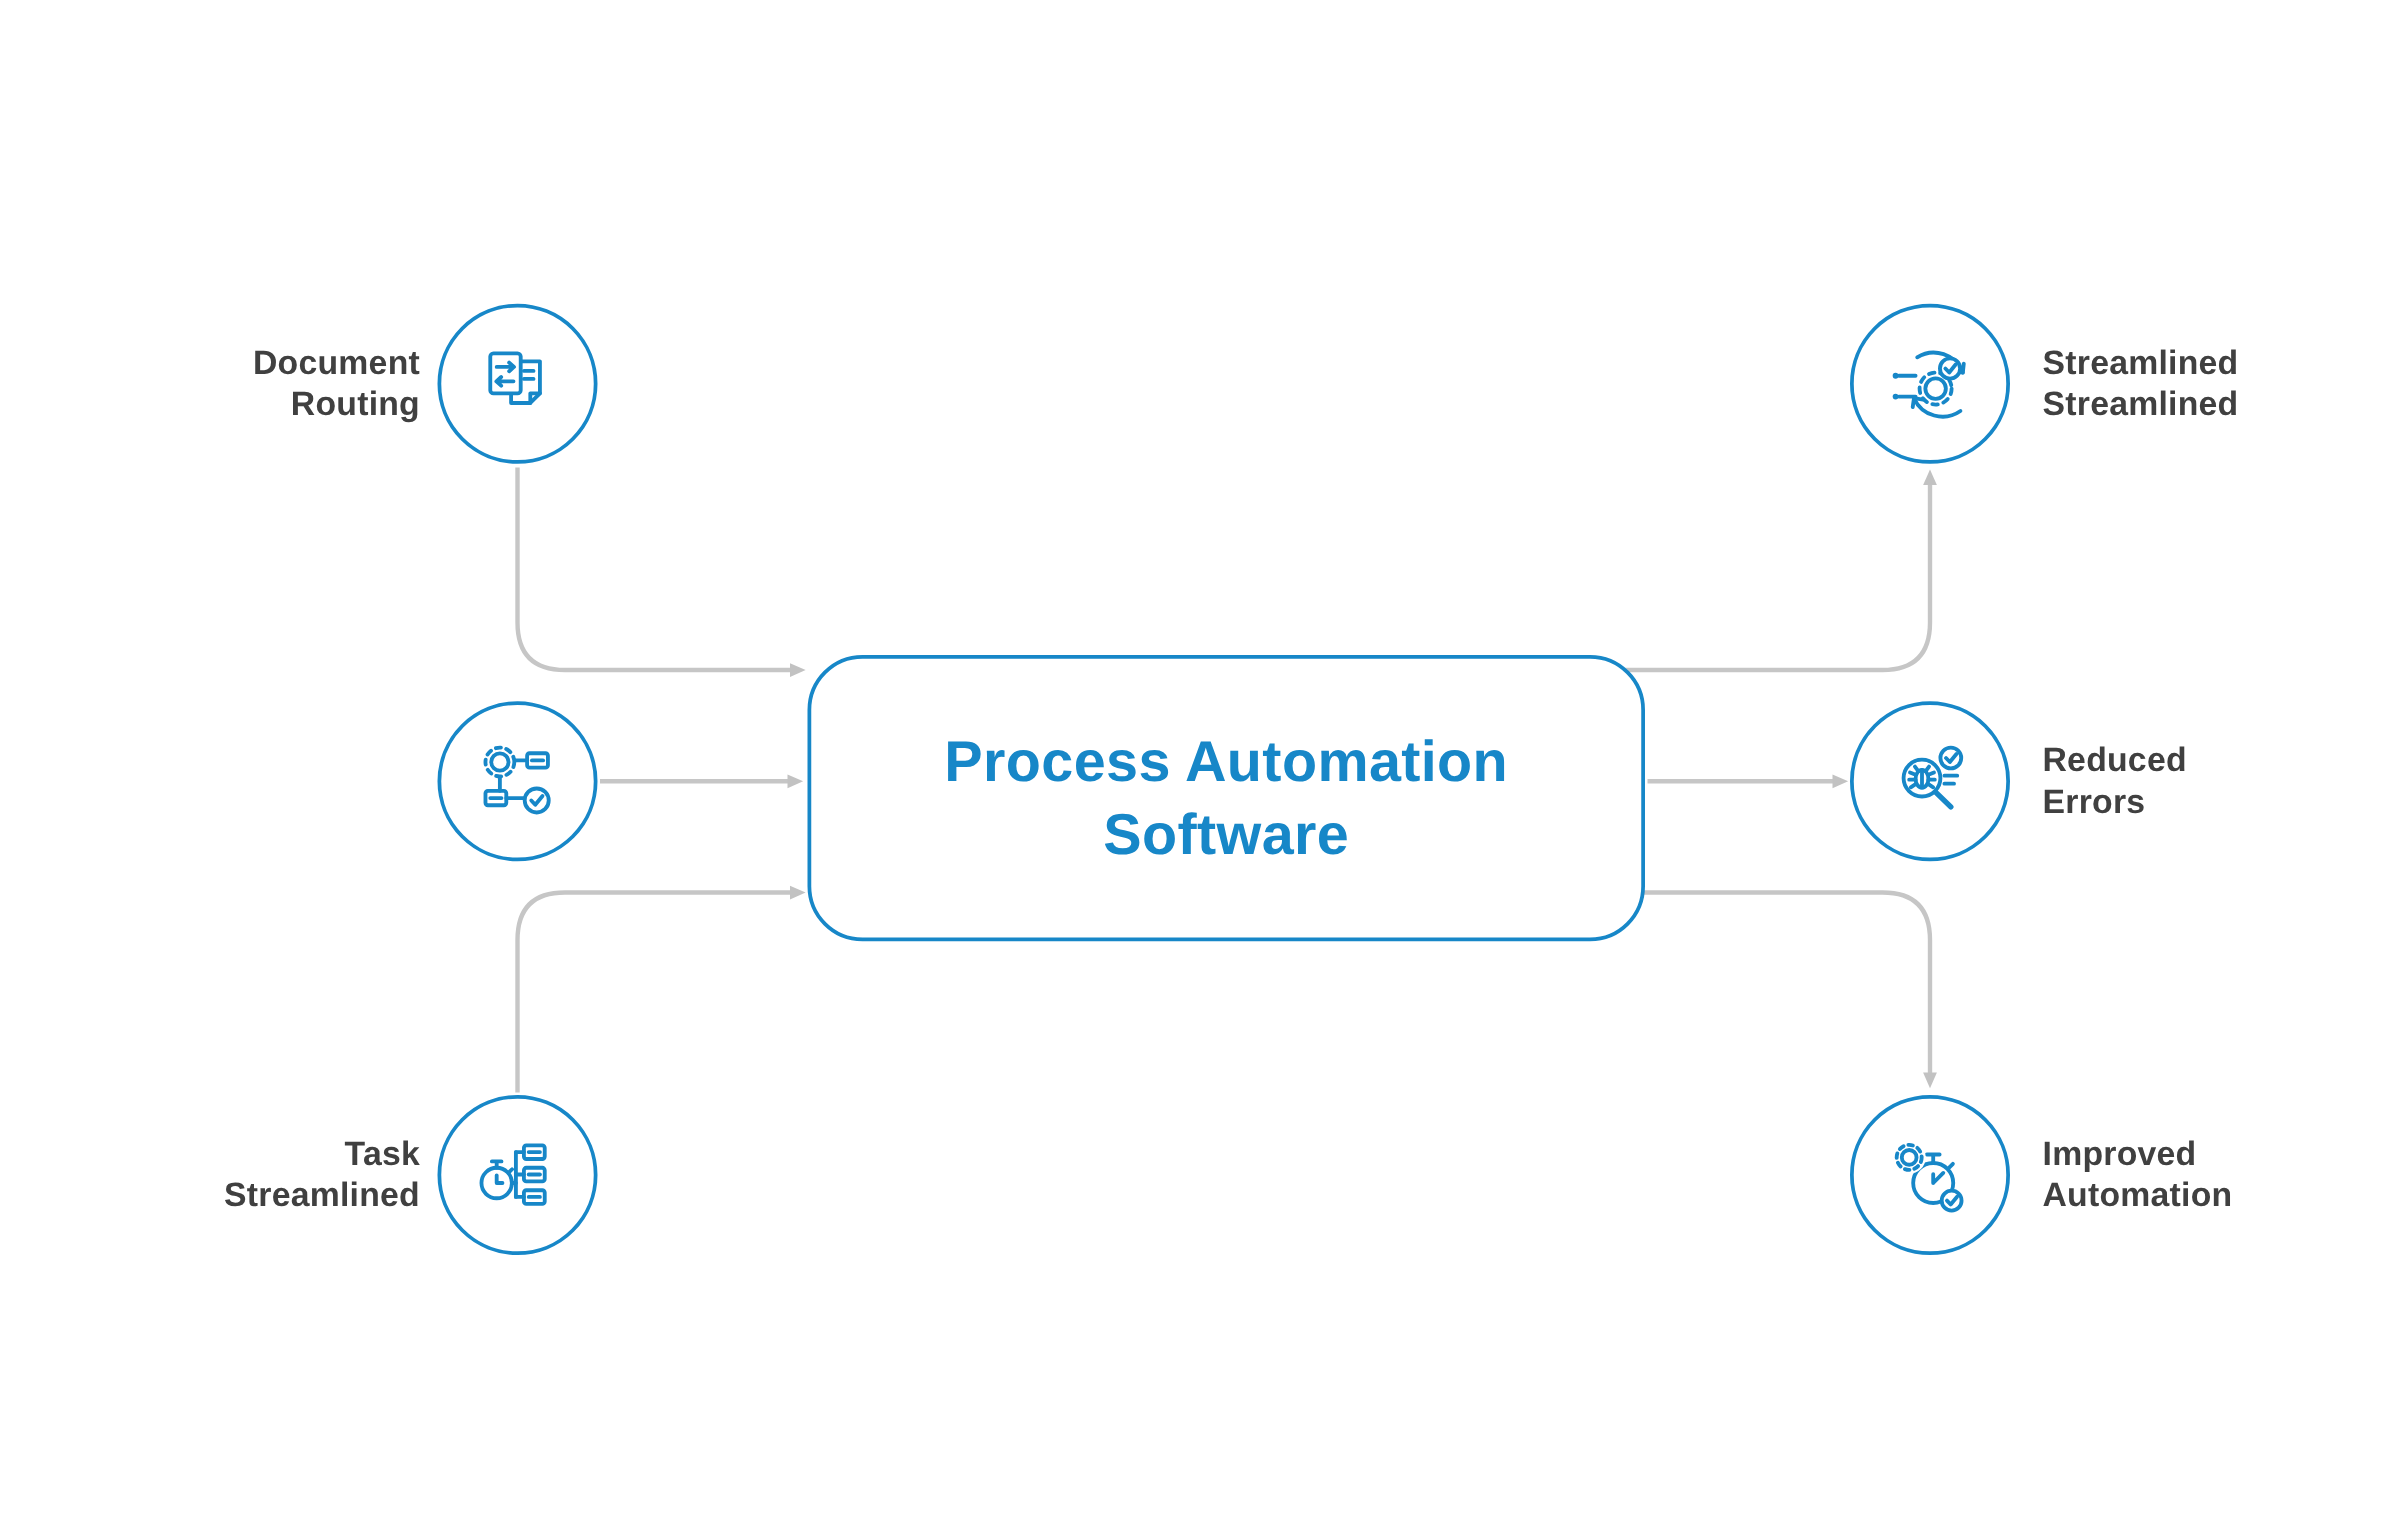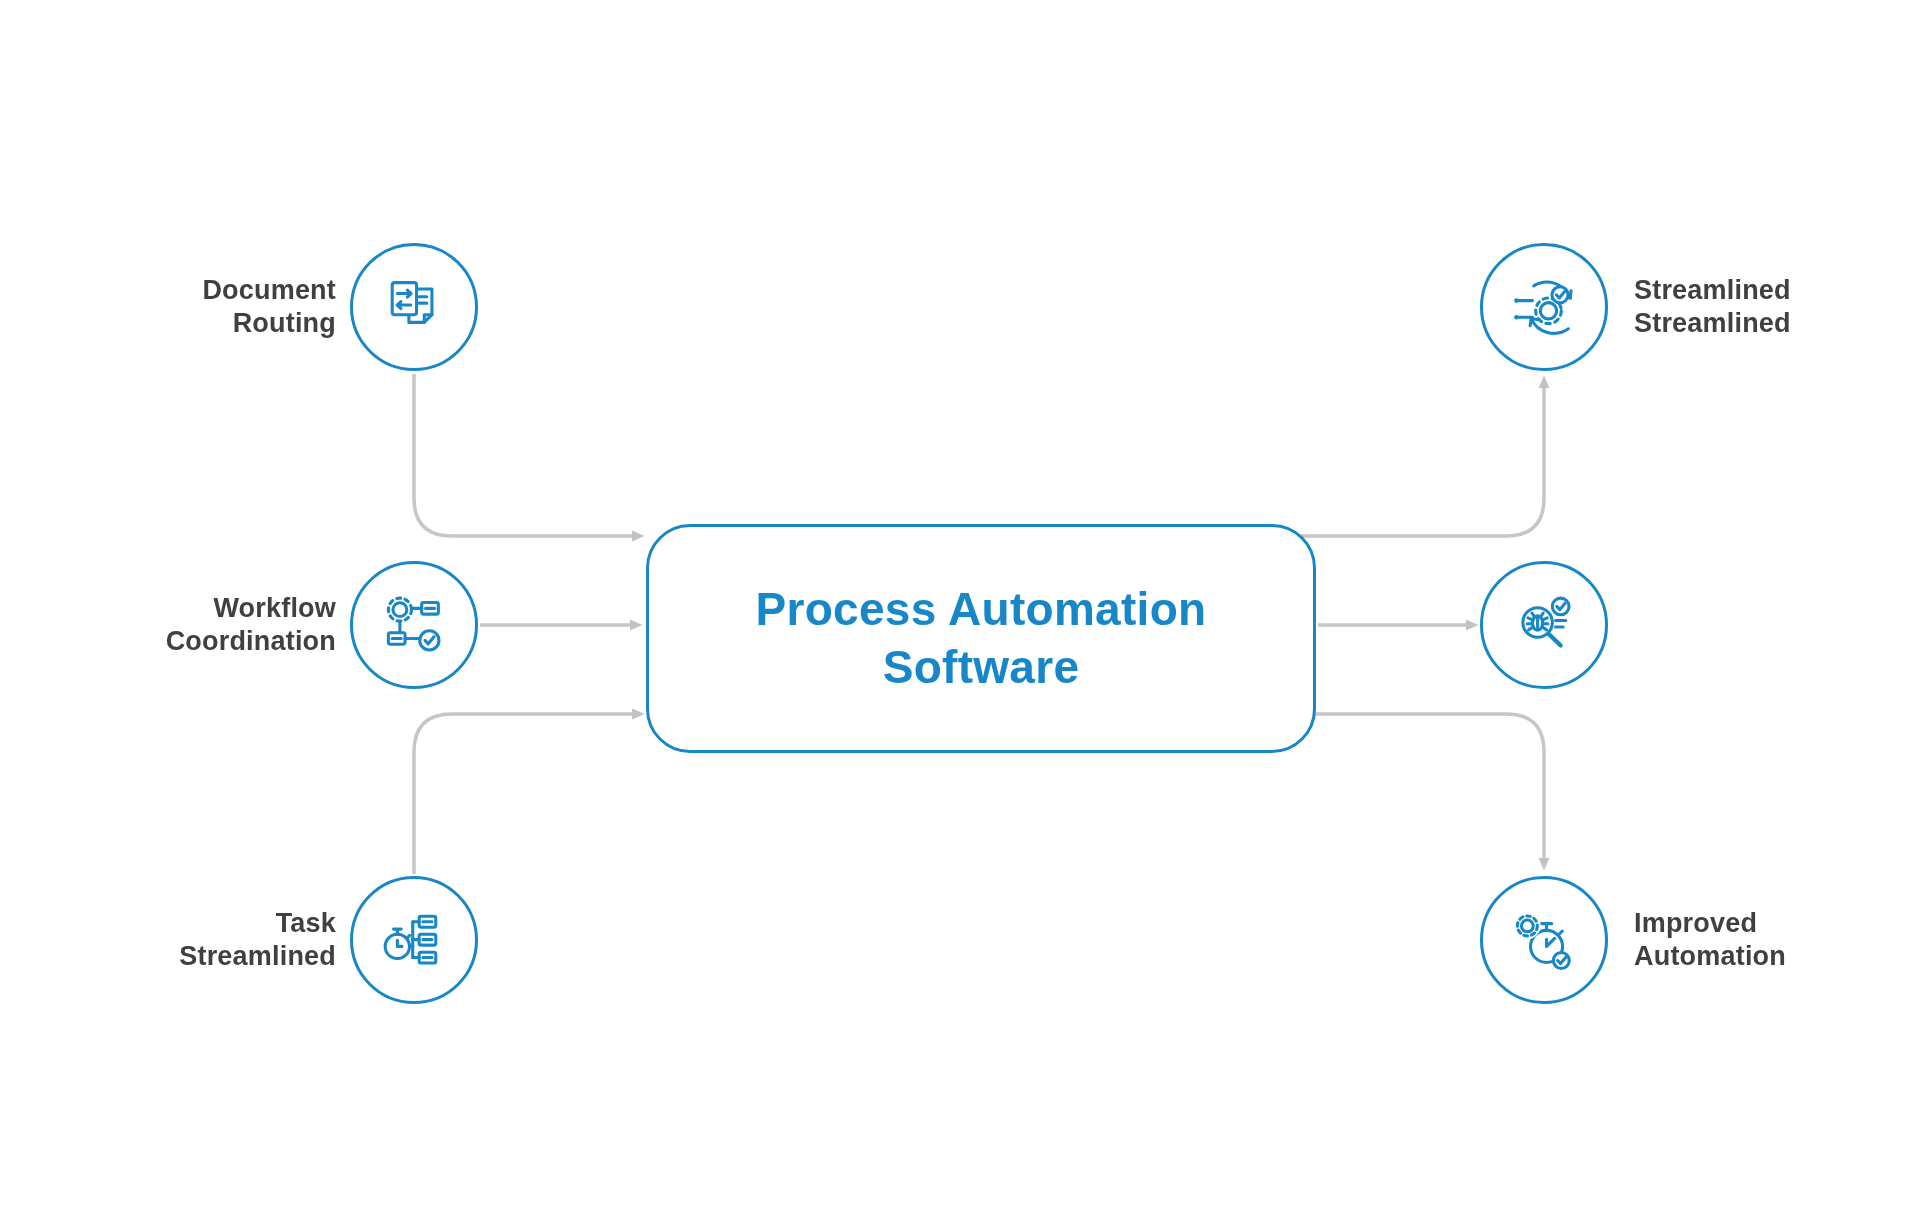--- a/index.html
+++ b/index.html
@@ -41,24 +41,24 @@
     </defs>
     <path class="conn" d="M414 374 L414 498 Q414 536 452 536 L638 536" marker-end="url(#arrow)"></path>
     <path class="conn" d="M480 625 L636 625" marker-end="url(#arrow)"></path>
     <path class="conn" d="M414 874 L414 752 Q414 714 452 714 L638 714" marker-end="url(#arrow)"></path>
     <path class="conn" d="M1300 536 L1506 536 Q1544 536 1544 498 L1544 382" marker-end="url(#arrow)"></path>
     <path class="conn" d="M1318 625 L1472 625" marker-end="url(#arrow)"></path>
     <path class="conn" d="M1300 714 L1506 714 Q1544 714 1544 752 L1544 864" marker-end="url(#arrow)"></path>
   </svg>
 
   <div class="node-label label-left" style="left:141px;top:243px;">Document Routing</div>
-  <div class="node-label label-left" style="left:141px;top:561px;">Workflow Coordination</div>
   <div class="node-label label-left" style="left:141px;top:876px;">Task Streamlined</div>
 
   <div class="node-label label-right" style="left:1634px;top:243px;">Streamlined Streamlined</div>
+  <div class="node-label label-right" style="left:1634px;top:561px;">Reduced Errors</div>
   <div class="node-label label-right" style="left:1634px;top:876px;">Improved Automation</div>
 
   <div class="node-circle" style="left:350px;top:243px;">
     <svg class="icon" width="82" height="82" viewBox="0 0 64 64" fill="none" stroke="#1787c8" stroke-width="2.4" stroke-linecap="round" stroke-linejoin="round">
       <path d="M28 18 H46 V38 L40 44 H28 Z"></path>
       <path d="M46 38 H40 V44"></path>
       <path d="M36 24 H42 M36 29 H42"></path>
       <rect x="15" y="13" width="19" height="25" rx="2" fill="#ffffff"></rect>
       <path d="M19 21.5 H29.5 M26.8 18.8 L29.8 21.5 L26.8 24.2"></path>
       <path d="M29.5 30.5 H19 M21.8 27.8 L18.8 30.5 L21.8 33.2"></path>

